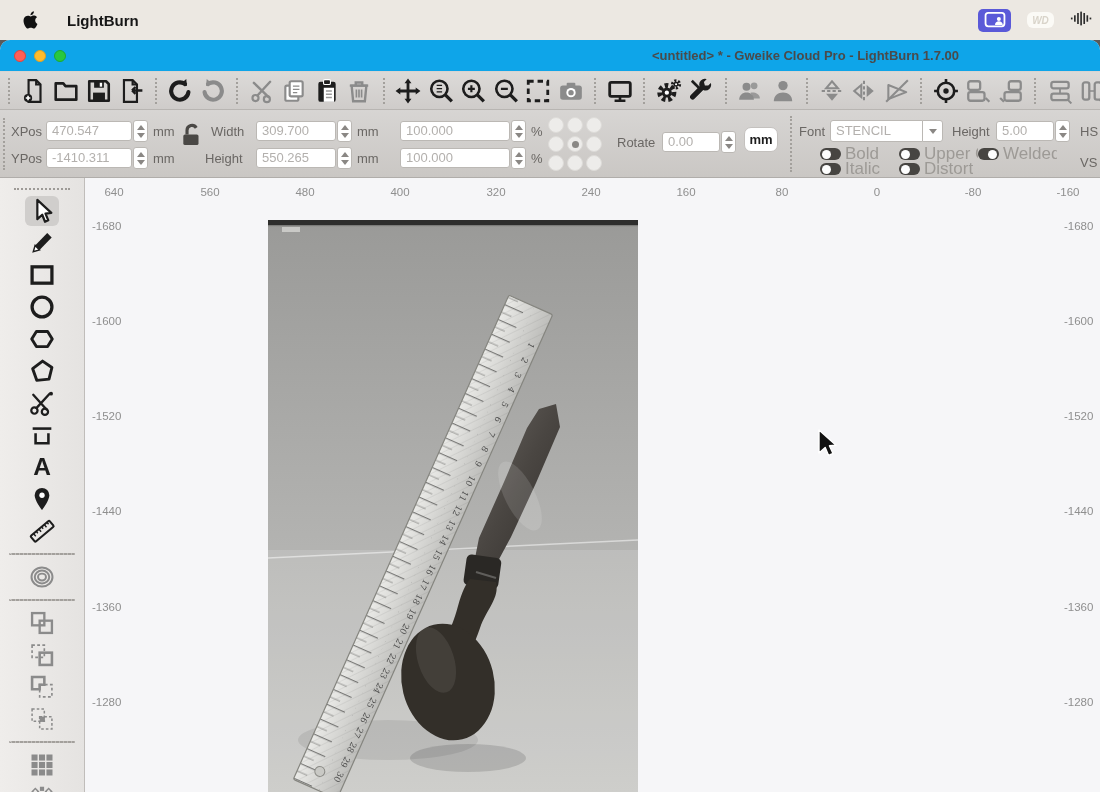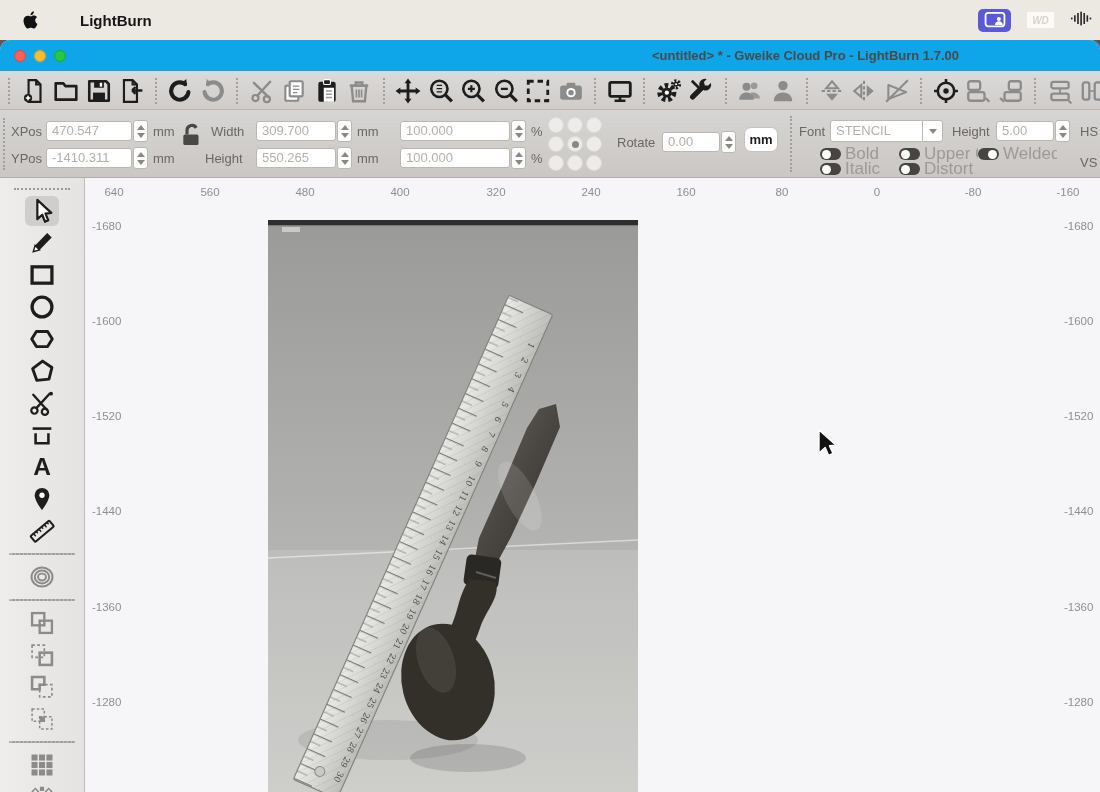--- a/index.html
+++ b/index.html
@@ -1,30 +1,30 @@
 <!DOCTYPE html>
 <html><head>
 <meta charset="utf-8">
 <style>
   * { margin:0; padding:0; box-sizing:border-box; }
   html,body { width:1100px; height:792px; overflow:hidden; background:#5a5a5a;
               font-family:"Liberation Sans","DejaVu Sans",sans-serif; }
 
   
   #menubar { position:absolute; left:0; top:0; width:1100px; height:40px;
-             background:#ece8e2; display:flex; align-items:center; gap:41px;
+             background:#ece8e2; display:flex; align-items:center; gap:28px;
              padding-left:22px; font-size:15px; color:#161616; z-index:30; }
   #menubar .app { font-weight:bold; }
   #menubar .mitem { white-space:nowrap; }
   #apple-logo svg { width:17px; height:20px; display:block; }
   #menubar-right { position:absolute; right:8px; top:0; height:40px; display:flex;
                    align-items:center; gap:16px; }
   #screenshare-btn { width:33px; height:23px; background:#5a59d8; border-radius:5px;
                      display:flex; align-items:center; justify-content:center; }
-  #wd-badge { width:27px; height:16px; background:#fbfaf6; border-radius:0;
+  #wd-badge { width:27px; height:16px; background:#fbfaf6; border-radius:6px;
               font-size:10px; font-weight:bold; font-style:italic; color:#d9d4ca;
               display:flex; align-items:center; justify-content:center; }
 
   
   #window { position:absolute; left:0; top:40px; width:1100px; height:752px;
             background:#f6f6f8; border-radius:10px 10px 0 0; overflow:hidden; }
 
   #titlebar { position:absolute; left:0; top:0; width:1100px; height:32px;
               background:#0ea5e9; border-bottom:1px solid #d8d5d2; }
   .tlight { position:absolute; top:10px; width:12px; height:12px; border-radius:50%; }

